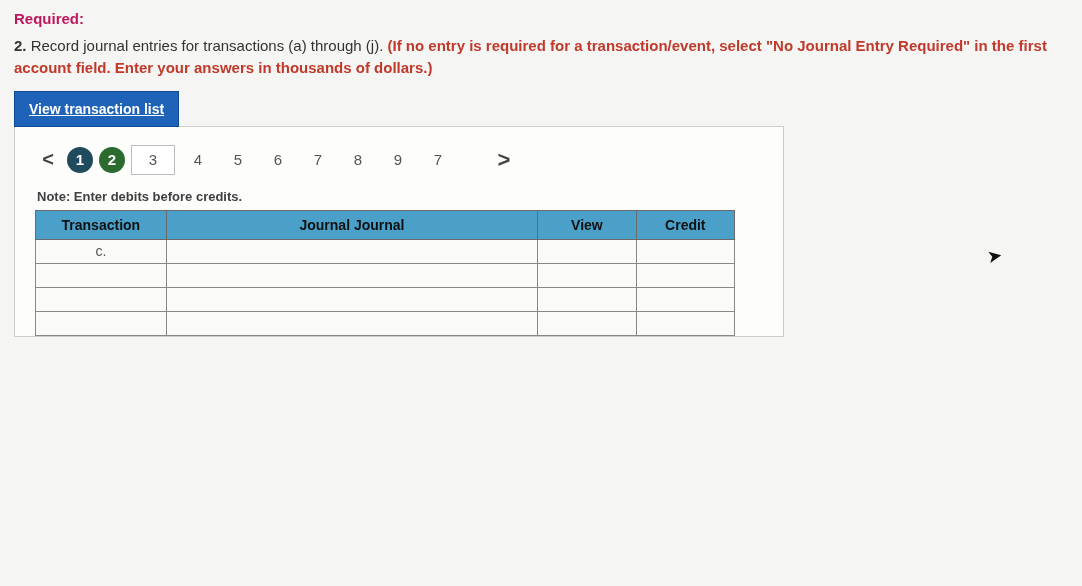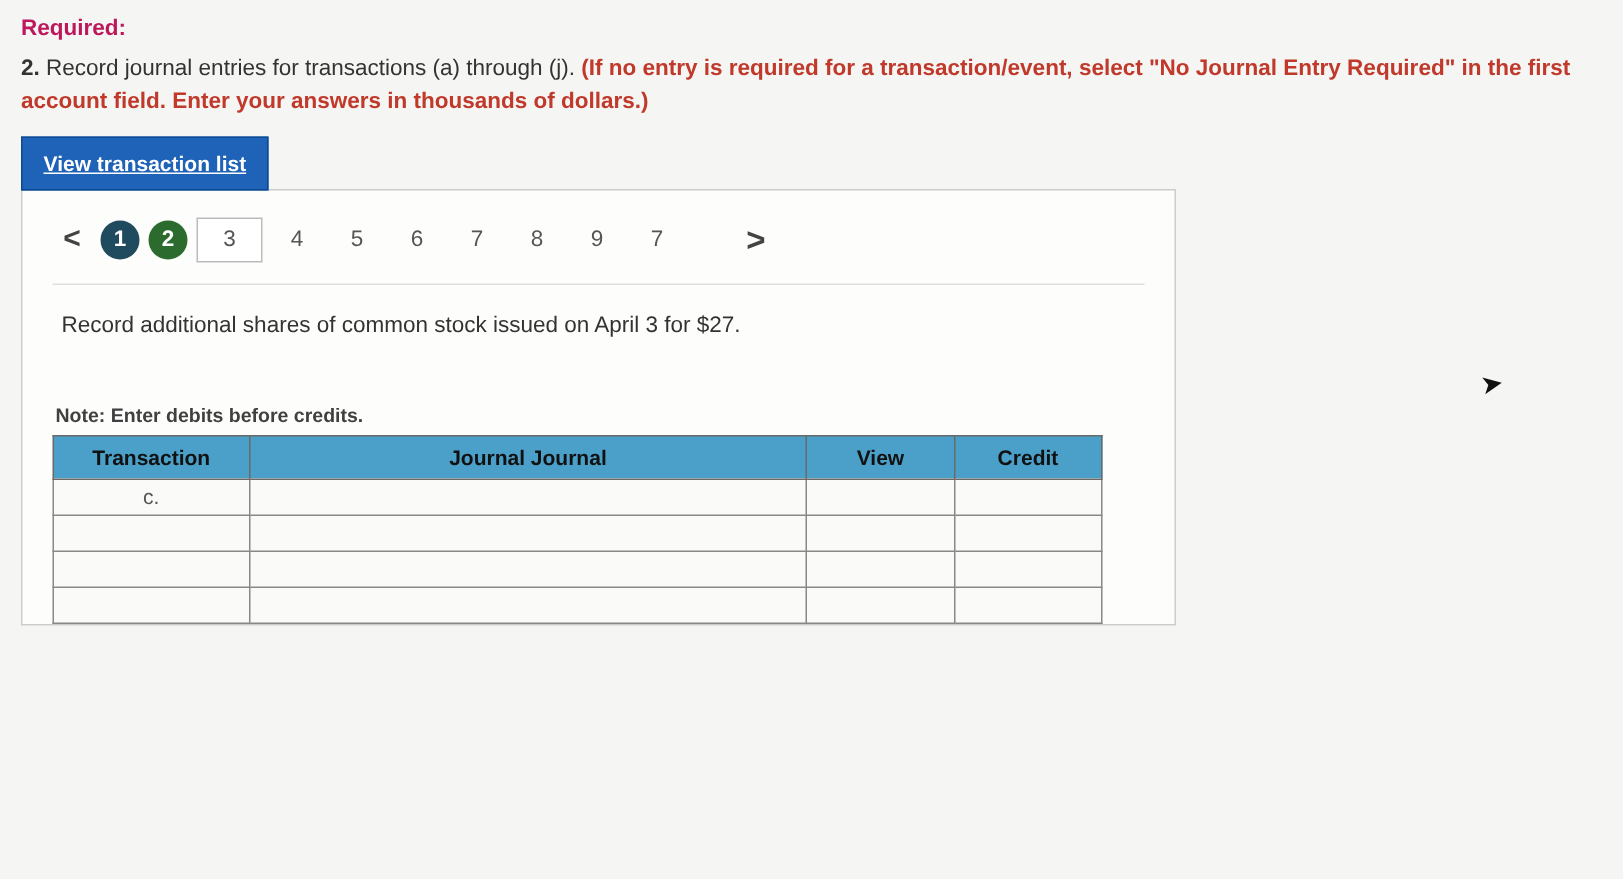--- a/index.html
+++ b/index.html
@@ -119,21 +119,20 @@
     <div class="step">4</div>
     <div class="step">5</div>
     <div class="step">6</div>
     <div class="step">7</div>
     <div class="step">8</div>
     <div class="step">9</div>
     <div class="step">7</div>
     <div class="chev right-chev">&gt;</div>
   </div>
 
-  <div class="prompt-box">Record additional shares of common stock issued on April 3 for $27.</div>
 
   <div class="note">Note: Enter debits before credits.</div>
 
   <table class="je">
     <thead>
       <tr>
         <th class="txn">Transaction</th>
         <th class="general">Journal Journal</th>
         <th class="dc">View</th>
         <th class="dc">Credit</th>

